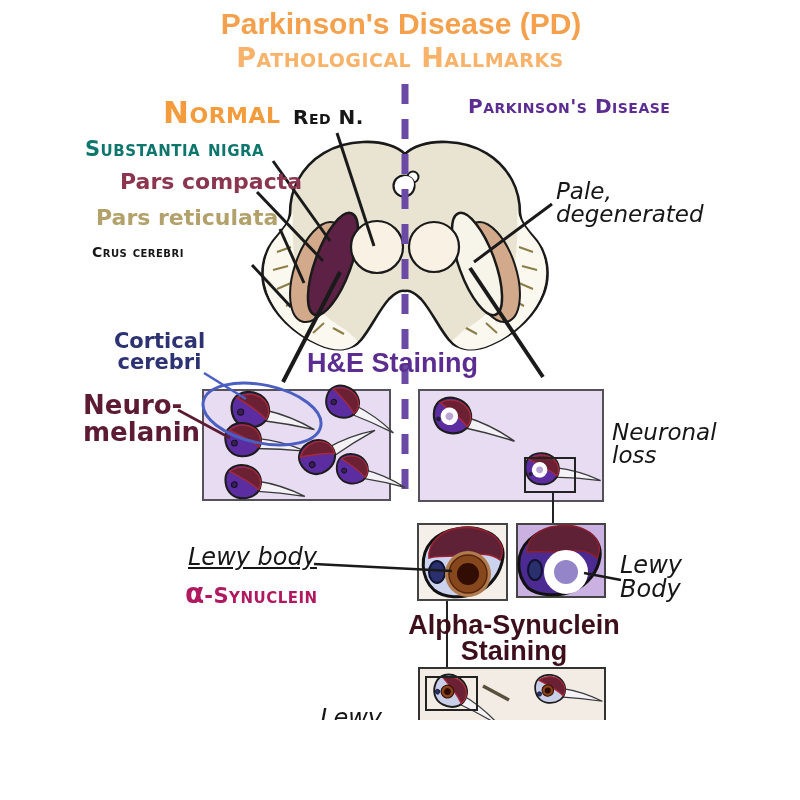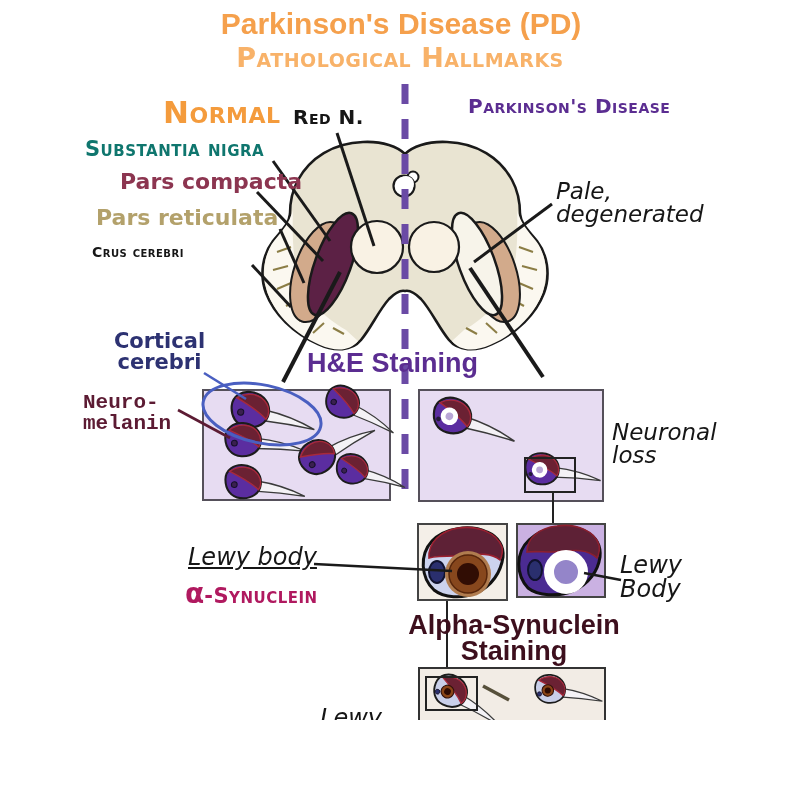--- a/index.html
+++ b/index.html
@@ -198,21 +198,21 @@
   <div>Pale,</div>
   <div>degenerated</div>
 </div>
 
 <div class="lbl he-title" style="left:307px;top:350px;">H&amp;E Staining</div>
 
 <div class="lbl hand" style="left:112px;top:331px;width:95px;text-align:center;font-size:21px;color:#2d3272;">
   <div>Cortical</div>
   <div>cerebri</div>
 </div>
-<div class="lbl hand" style="left:83px;top:392px;font-size:21px;color:#5c1b33;font-family:Liberation Mono, monospace;">
+<div class="lbl hand" style="left:83px;top:392px;font-size:26px;color:#5c1b33;">
   <div>Neuro-</div>
   <div>melanin</div>
 </div>
 <div class="lbl ital" style="left:612px;top:421px;font-size:23px;">
   <div>Neuronal</div>
   <div>loss</div>
 </div>
 
 <div class="lbl ital" style="left:188px;top:545px;font-size:24px;text-decoration:underline;">Lewy body</div>
 <div class="lbl" style="left:185px;top:580px;font-size:21px;color:#b0195f;">

